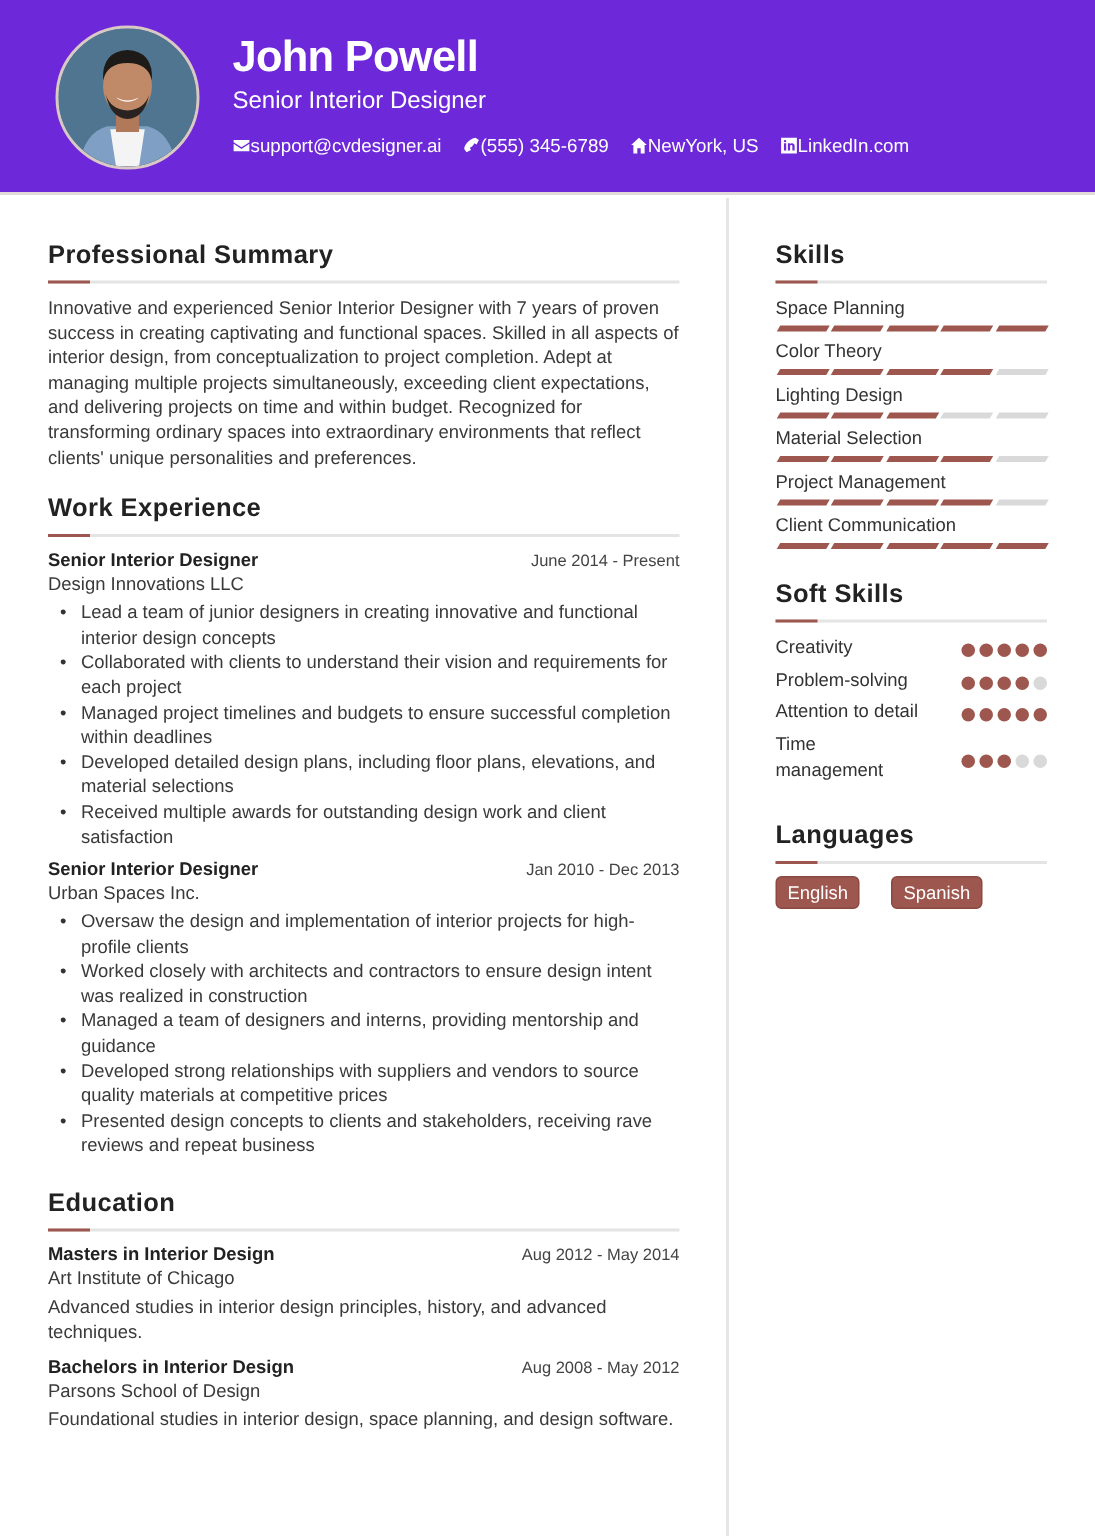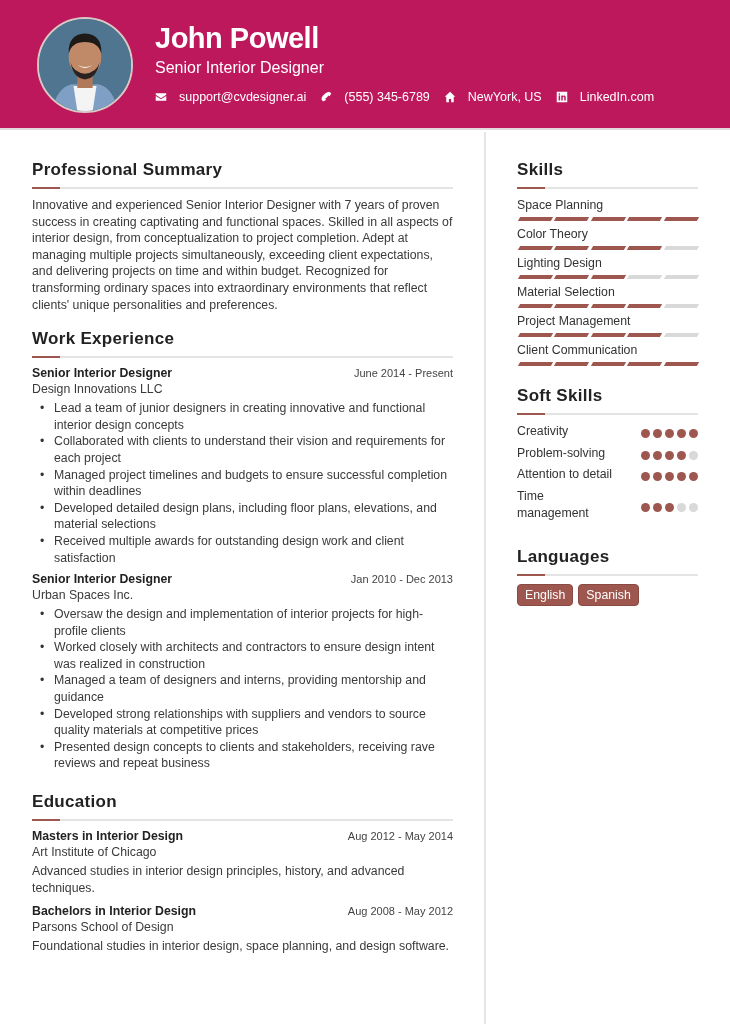--- a/index.html
+++ b/index.html
@@ -1,42 +1,42 @@
 <!DOCTYPE html>
 <html><head>
 <meta charset="utf-8">
 <style>
   * { box-sizing: border-box; margin: 0; padding: 0; }
   html, body { width: 730px; height: 1024px; background: #ffffff; overflow: hidden; }
   body { font-family: "Liberation Sans", "DejaVu Sans", sans-serif; color: #333; position: relative; }
 
   .header {
     position: absolute; left: 0; top: 0; width: 730px; height: 130px;
-    background: #be185d;
+    background: #6d28d9;
     border-bottom: 2px solid #e2dada;
   }
   .avatar {
     position: absolute; left: 37px; top: 17px; width: 96px; height: 96px;
     border-radius: 50%; border: 2px solid #d9c8c4; overflow: hidden;
     background: #4e7390;
   }
   .avatar svg { width: 100%; height: 100%; display: block; }
   .name {
     position: absolute; left: 155px; top: 22px;
     font-size: 29px; font-weight: bold; color: #fff; letter-spacing: -0.5px;
   }
   .title {
     position: absolute; left: 155px; top: 59px;
     font-size: 16px; color: #fff;
   }
   .contacts {
     position: absolute; left: 155px; top: 90px; display: flex; gap: 14px;
     font-size: 12.5px; color: #fff; align-items: center;
   }
-  .contact { display: flex; align-items: center; gap: 12px; }
+  .contact { display: flex; align-items: center; gap: 0; }
   .contact svg { width: 12px; height: 12px; fill: #fff; }
 
   .divider-v {
     position: absolute; left: 484px; top: 132px; width: 2px; height: 892px; background: #e8e5e5;
   }
 
   .left { position: absolute; left: 32px; top: 160px; width: 421px; }
   .right { position: absolute; left: 517px; top: 160px; width: 181px; }
 
   .sec-title {
@@ -68,21 +68,21 @@
   .bar { display: flex; gap: 3px; height: 4px; margin: 3px 0 5px 0; padding-left: 2px; }
   .seg { flex: 1; height: 4px; background: #d9d9d9; transform: skewX(-30deg); }
   .seg.on { background: #9e574e; }
 
   .soft { display: flex; justify-content: space-between; align-items: center; margin-bottom: 4px; }
   .soft-name { font-size: 12.3px; color: #333; line-height: 17.5px; width: 100px; }
   .dots { display: flex; gap: 3px; padding-top: 4px; }
   .dot { width: 9px; height: 9px; border-radius: 50%; background: #d9d9d9; }
   .dot.on { background: #9e574e; }
 
-  .langs { display: flex; gap: 5px; margin-top: 2px; }
+  .langs { display: flex; gap: 21px; margin-top: 2px; }
   .lang {
     background: #9e574e; color: #fff; font-size: 12.3px; padding: 3px 7px;
     border-radius: 4px; border: 1px solid #8a4a42;
   }
 </style>
 </head>
 <body>
 
 <div class="header">
   <div class="avatar">

